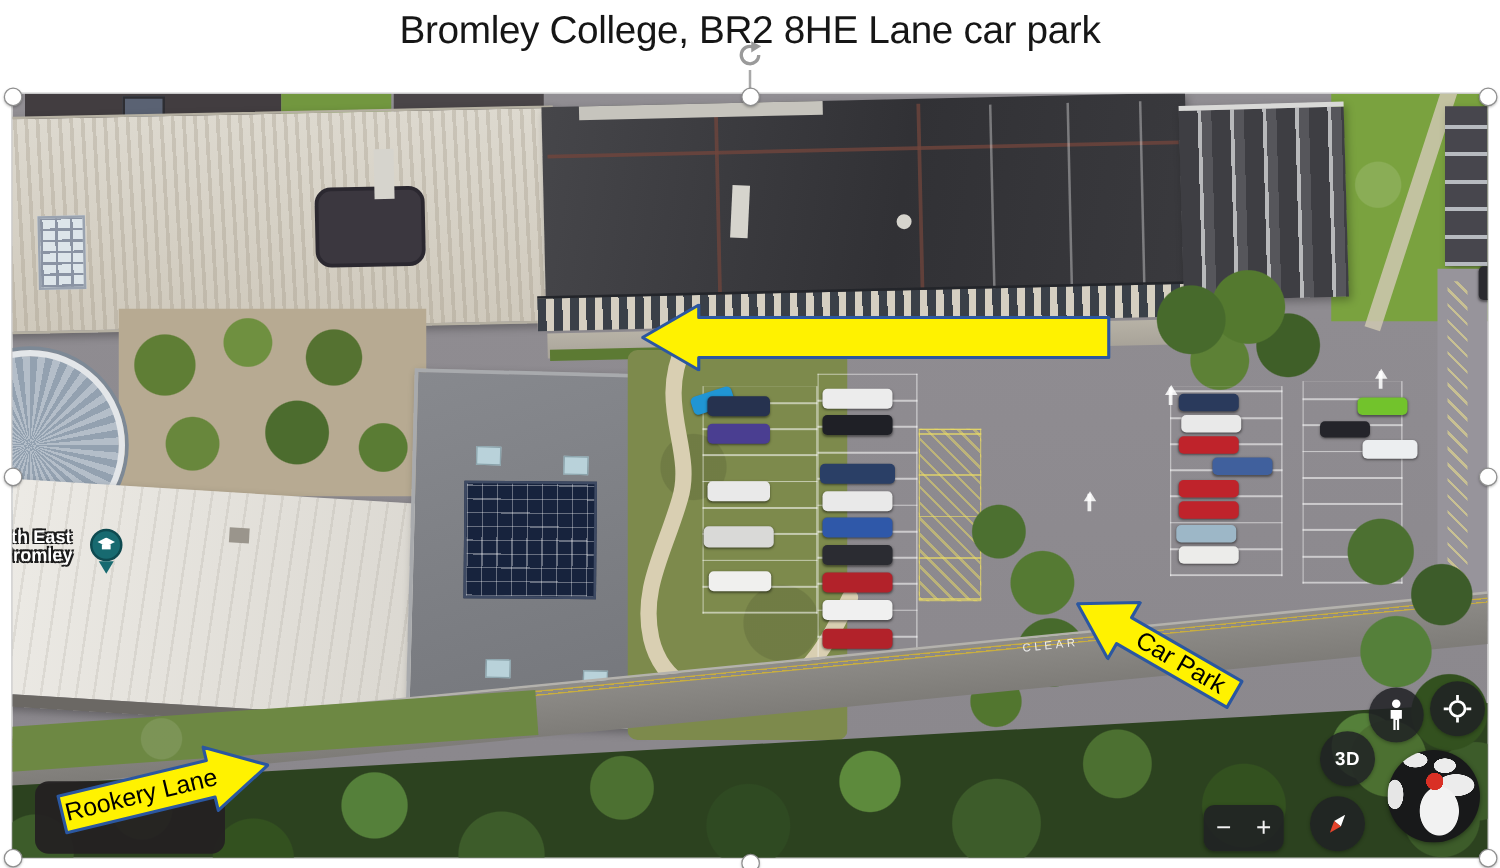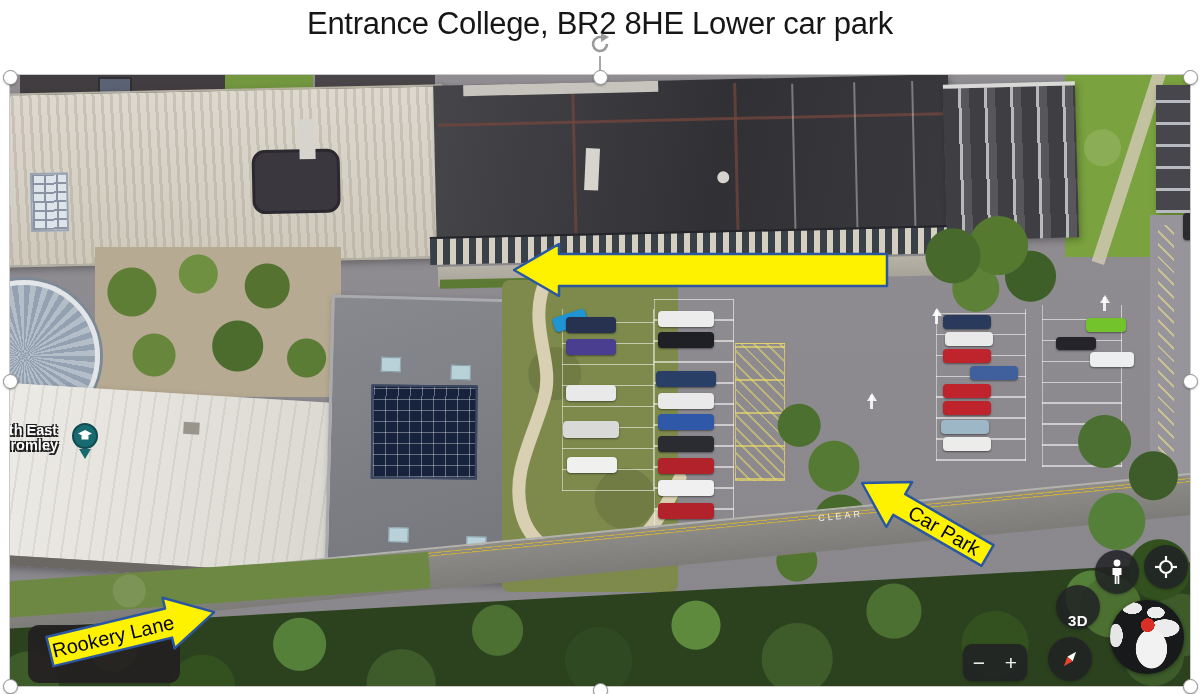--- a/index.html
+++ b/index.html
@@ -147,21 +147,21 @@
       radial-gradient(ellipse 15px 9px at 74% 38%,#ececec 96%,rgba(0,0,0,0)),
       radial-gradient(ellipse 9px 6px at 62% 17%,#ececec 96%,rgba(0,0,0,0)),
       radial-gradient(ellipse 7px 12px at 8% 48%,#e6e6e6 96%,rgba(0,0,0,0)),
       radial-gradient(ellipse 10px 6px at 30% 11%,#eaeaea 96%,rgba(0,0,0,0)),
       #18191a;
     box-shadow:0 1px 4px rgba(0,0,0,.45);}
 </style>
 </head>
 <body>
 
-<div class="abs slide-title">Entrance College, BR2 8HE Lower car park</div>
+<div class="abs slide-title">Bromley College, BR2 8HE Lane car park</div>
 
 <div class="abs" style="left:587px;top:31px;z-index:61;">
   <svg width="26" height="26" viewBox="0 0 26 26">
     <path d="M 20 13 A 7 7 0 1 1 15.5 6.5" fill="none" stroke="#9a9a9a" stroke-width="2.6"></path>
     <polygon points="14,2 22,6 14,11" fill="#9a9a9a"></polygon>
   </svg>
 </div>
 <div class="abs rotate-stem"></div>
 
 <div id="map" class="abs">
@@ -311,21 +311,21 @@
   </div>
   <div class="abs ctl-circle" style="left:1134px;top:470px;z-index:30;">
     <svg width="24" height="24" viewBox="0 0 24 24">
       <circle cx="12" cy="12" r="6" fill="none" stroke="#fff" stroke-width="2.2"></circle>
       <line x1="12" y1="1" x2="12" y2="5" stroke="#fff" stroke-width="2.2"></line>
       <line x1="12" y1="19" x2="12" y2="23" stroke="#fff" stroke-width="2.2"></line>
       <line x1="1" y1="12" x2="5" y2="12" stroke="#fff" stroke-width="2.2"></line>
       <line x1="19" y1="12" x2="23" y2="12" stroke="#fff" stroke-width="2.2"></line>
     </svg>
   </div>
-  <div class="abs ctl-circle ctl-3d" style="left:1046px;top:510px;z-index:30;align-items:flex-end;">
+  <div class="abs ctl-circle ctl-3d" style="left:1046px;top:510px;z-index:30;">
     <span>3D</span>
   </div>
   <div class="abs ctl-circle" style="left:1038px;top:562px;z-index:30;">
     <svg width="22" height="22" viewBox="0 0 22 22">
       <g transform="rotate(40 11 11)">
         <polygon points="11,1.5 14.5,11 7.5,11" fill="#fff"></polygon>
         <polygon points="11,20.5 14.5,11 7.5,11" fill="#e4442c"></polygon>
       </g>
     </svg>
   </div>

